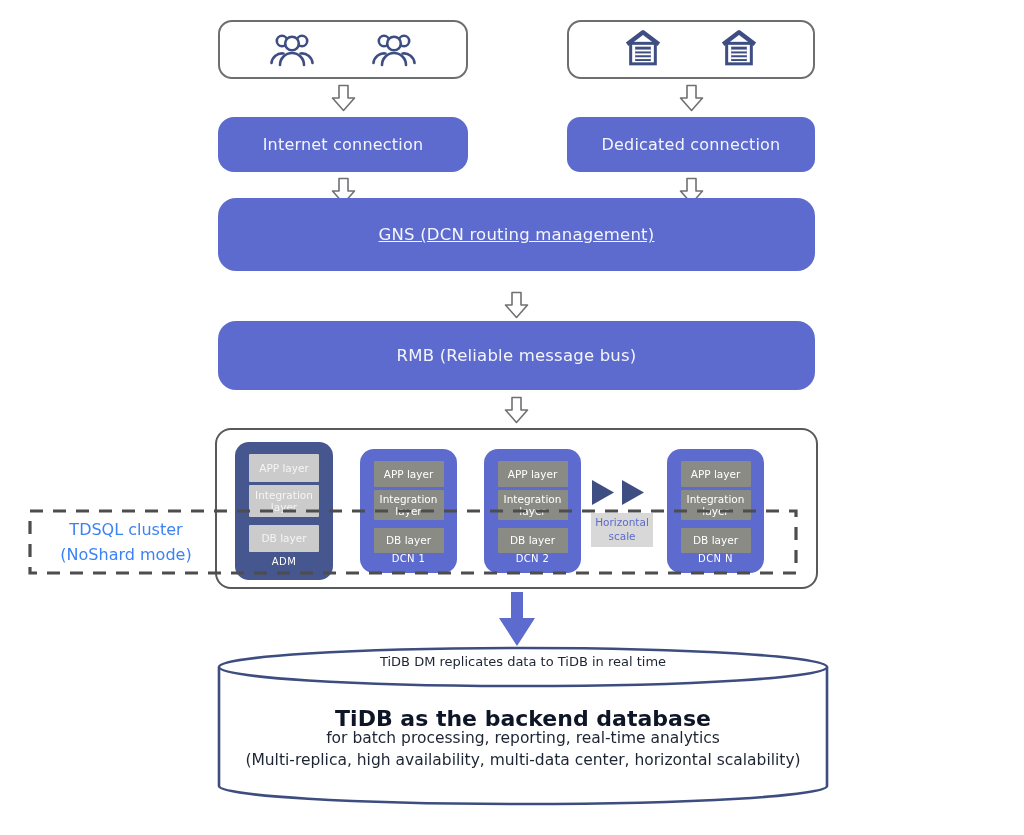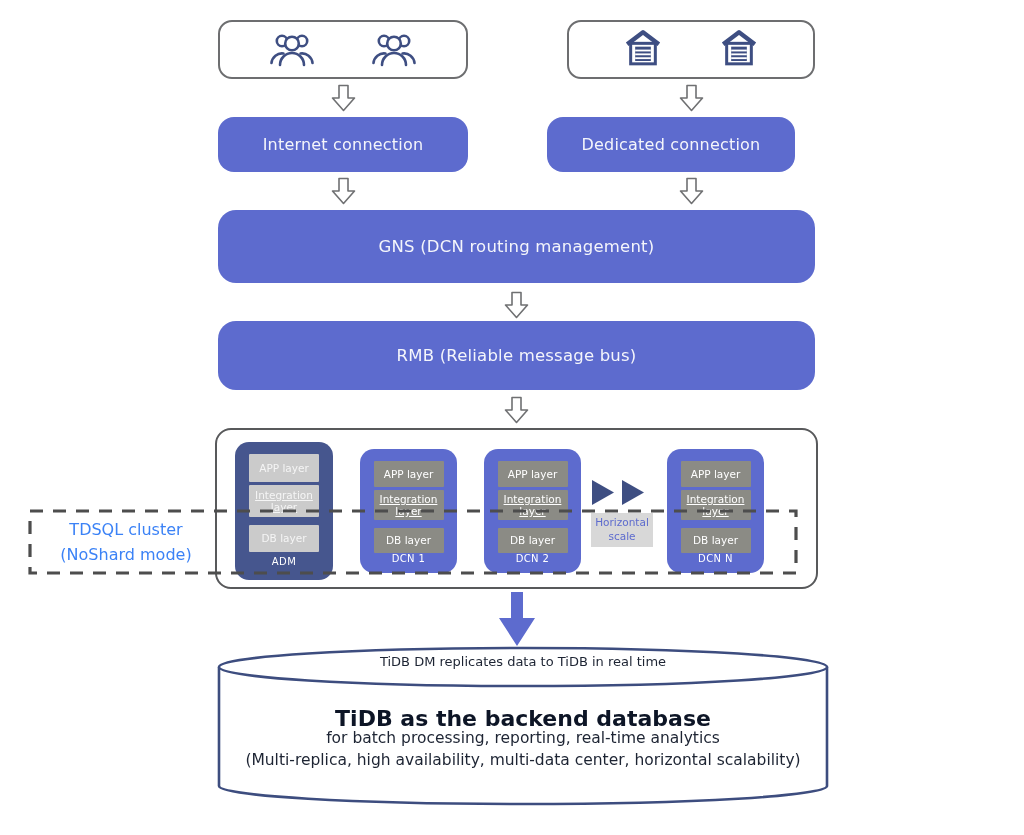--- a/index.html
+++ b/index.html
@@ -62,21 +62,21 @@
     align-items: center;
     justify-content: center;
     text-align: center;
     font-size: 10.5px;
     line-height: 1.15;
     border-radius: 1px;
   }
   .block.dark .layer   { background: #cbcbcb; color: #f5f5f5; }
   .block.purple .layer { background: #8b8b85; color: #ffffff; }
   .layer.l1 { height: 28px; margin-top: 12px; }
-  .layer.l2 { height: 32px; margin-top: 3px; text-decoration: underline; }
+  .layer.l2 { height: 32px; margin-top: 3px; }
   .layer.l3 { height: 27px; margin-top: 8px; }
   .block-label {
     margin-top: auto;
     margin-bottom: 9px;
     color: #ffffff;
     font-size: 10px;
     font-weight: 400;
     letter-spacing: .4px;
   }
   .block.dark .block-label { margin-bottom: 13px; }
@@ -164,36 +164,36 @@
   </span>
   <span class="abs" style="left:679px; top:84px;">
     <svg class="hollow-arrow" width="25" height="28" viewBox="0 0 25 28">
       <path d="M8 1.5 H17 V14 H23.5 L12.5 26.5 L1.5 14 H8 Z" fill="#ffffff" stroke="#6f7072" stroke-width="1.6" stroke-linejoin="round"></path>
     </svg>
   </span>
 
   <div class="abs pill" style="left:218px; top:117px; width:250px; height:55px;">
     <span>Internet connection</span>
   </div>
-  <div class="abs pill" style="left:547px; top:117px; width:248px; height:55px;">
+  <div class="abs pill" style="left:567px; top:117px; width:248px; height:55px;border-radius:13px;">
     <span>Dedicated connection</span>
   </div>
 
   <span class="abs" style="left:331px; top:177px;">
     <svg class="hollow-arrow" width="25" height="28" viewBox="0 0 25 28">
       <path d="M8 1.5 H17 V14 H23.5 L12.5 26.5 L1.5 14 H8 Z" fill="#ffffff" stroke="#6f7072" stroke-width="1.6" stroke-linejoin="round"></path>
     </svg>
   </span>
   <span class="abs" style="left:679px; top:177px;">
     <svg class="hollow-arrow" width="25" height="28" viewBox="0 0 25 28">
       <path d="M8 1.5 H17 V14 H23.5 L12.5 26.5 L1.5 14 H8 Z" fill="#ffffff" stroke="#6f7072" stroke-width="1.6" stroke-linejoin="round"></path>
     </svg>
   </span>
 
-  <div class="abs pill bar" style="left:218px; top:210px; width:597px; height:73px;">
+  <div class="abs pill bar" style="left:218px; top:198px; width:597px; height:73px;text-decoration:underline;">
     <span>GNS (DCN routing management)</span>
   </div>
 
   <span class="abs" style="left:504px; top:291px;">
     <svg class="hollow-arrow" width="25" height="28" viewBox="0 0 25 28">
       <path d="M8 1.5 H17 V14 H23.5 L12.5 26.5 L1.5 14 H8 Z" fill="#ffffff" stroke="#6f7072" stroke-width="1.6" stroke-linejoin="round"></path>
     </svg>
   </span>
 
   <div class="abs pill bar" style="left:218px; top:321px; width:597px; height:69px;">

